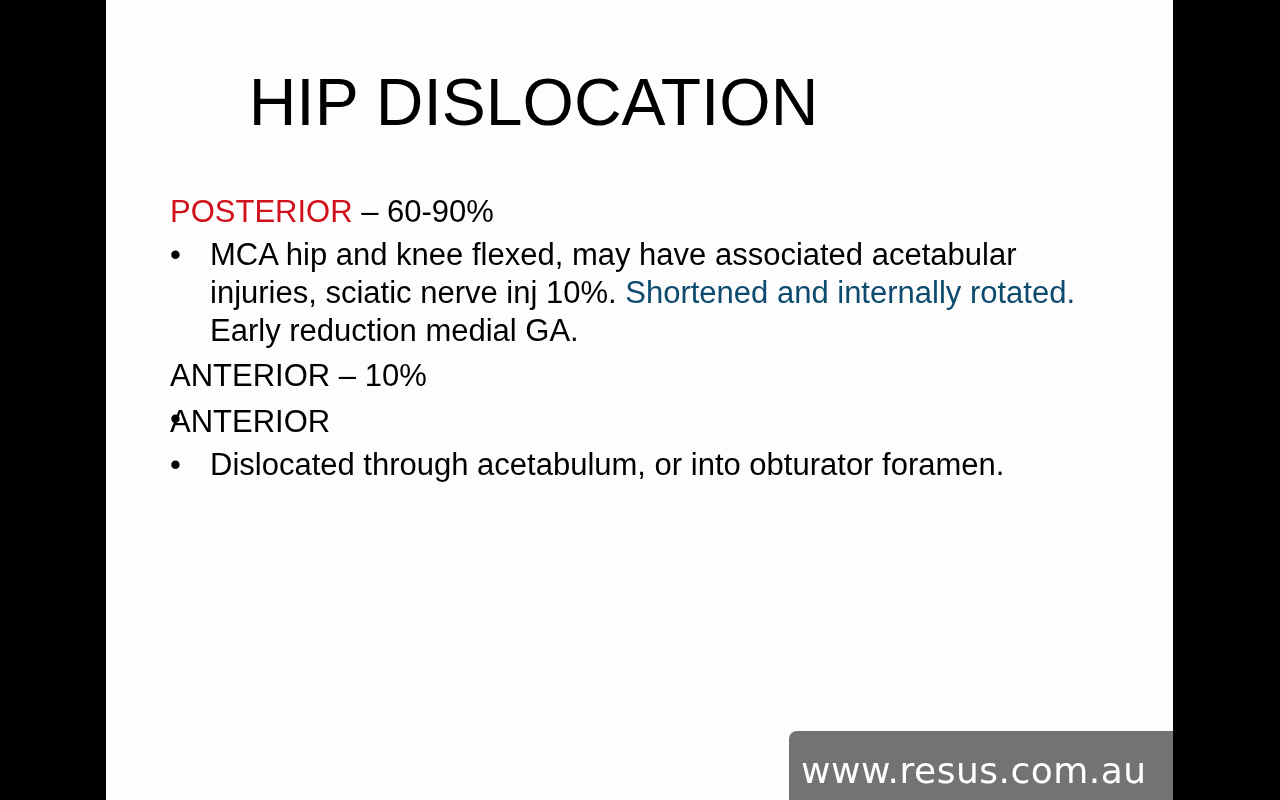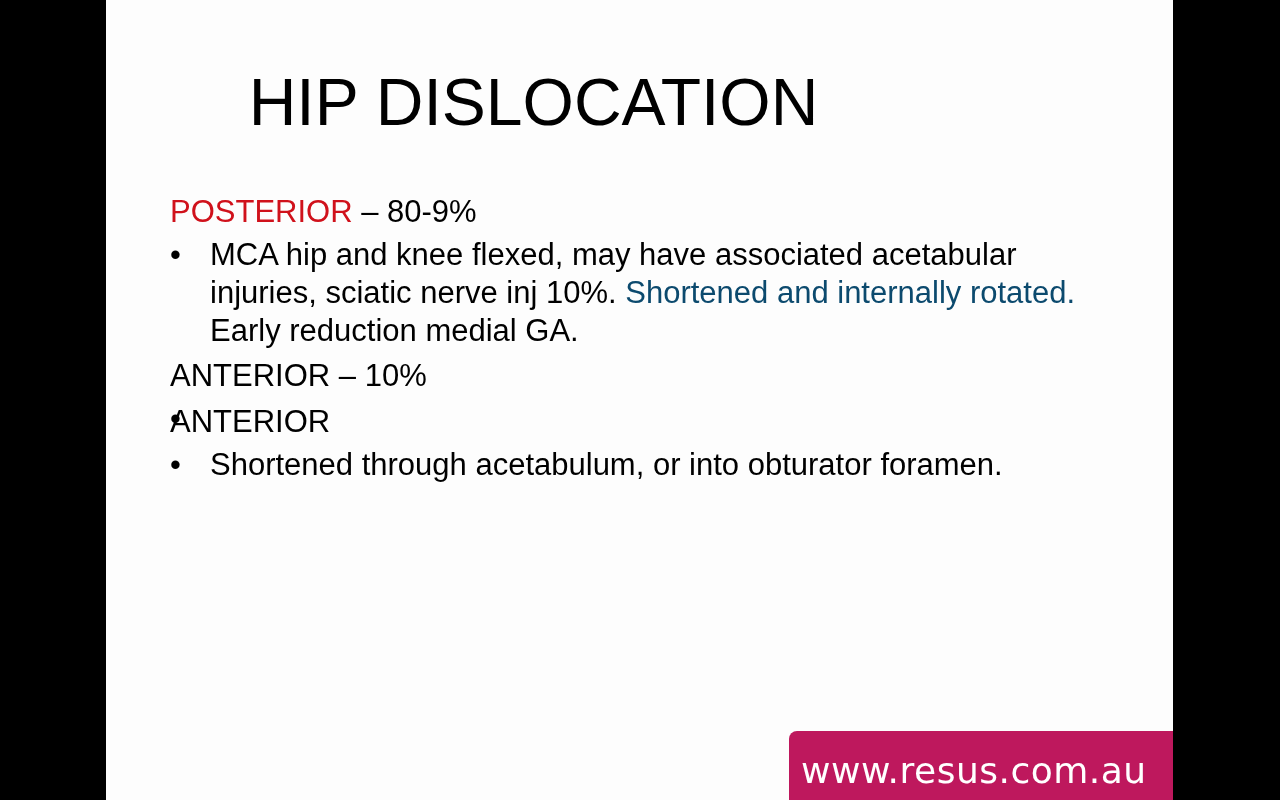--- a/index.html
+++ b/index.html
@@ -71,21 +71,21 @@
     }
     .red-text {
       color: #0c4a6e;
     }
     .watermark {
       position: absolute;
       left: 683px;
       top: 731px;
       width: 384px;
       height: 69px;
-      background: #be185d;
+      background: #737373;
       border-top-left-radius: 8px;
       box-sizing: border-box;
     }
     .watermark-text {
       position: absolute;
       left: 12px;
       top: 18px;
       font-family: "DejaVu Sans", sans-serif;
       font-size: 36px;
       line-height: 44px;
@@ -98,21 +98,21 @@
 <body>
 
 <div class="frame">
   <div class="slide">
     <h1 class="slide-title">HIP DISLOCATION</h1>
 
     <div class="content">
 
       <div class="section">
         <div class="section-heading">
-          <span class="heading-label red">POSTERIOR</span><span> – 80-9%</span>
+          <span class="heading-label red">POSTERIOR</span><span> – 60-90%</span>
         </div>
         <div class="bullet">
           <span class="bullet-dot">•</span>
           <span>MCA hip and knee flexed, may have associated acetabular injuries, sciatic nerve inj 10%. </span><span class="red-text">Shortened and internally rotated.</span><span> Early reduction medial GA.</span>
         </div>
       </div>
 
       <div class="section">
         <div class="section-heading">
           <span class="heading-label">ANTERIOR</span><span> – 10%</span>
@@ -121,21 +121,21 @@
           <span class="bullet-dot">•</span>
         </div>
       </div>
 
       <div class="section">
         <div class="section-heading">
           <span class="heading-label">ANTERIOR</span><span></span>
         </div>
         <div class="bullet">
           <span class="bullet-dot">•</span>
-          <span>Shortened through acetabulum, or into obturator foramen.</span>
+          <span>Dislocated through acetabulum, or into obturator foramen.</span>
         </div>
       </div>
 
     </div>
 
     <div class="watermark">
       <span class="watermark-text">www.resus.com.au</span>
     </div>
   </div>
 </div>

